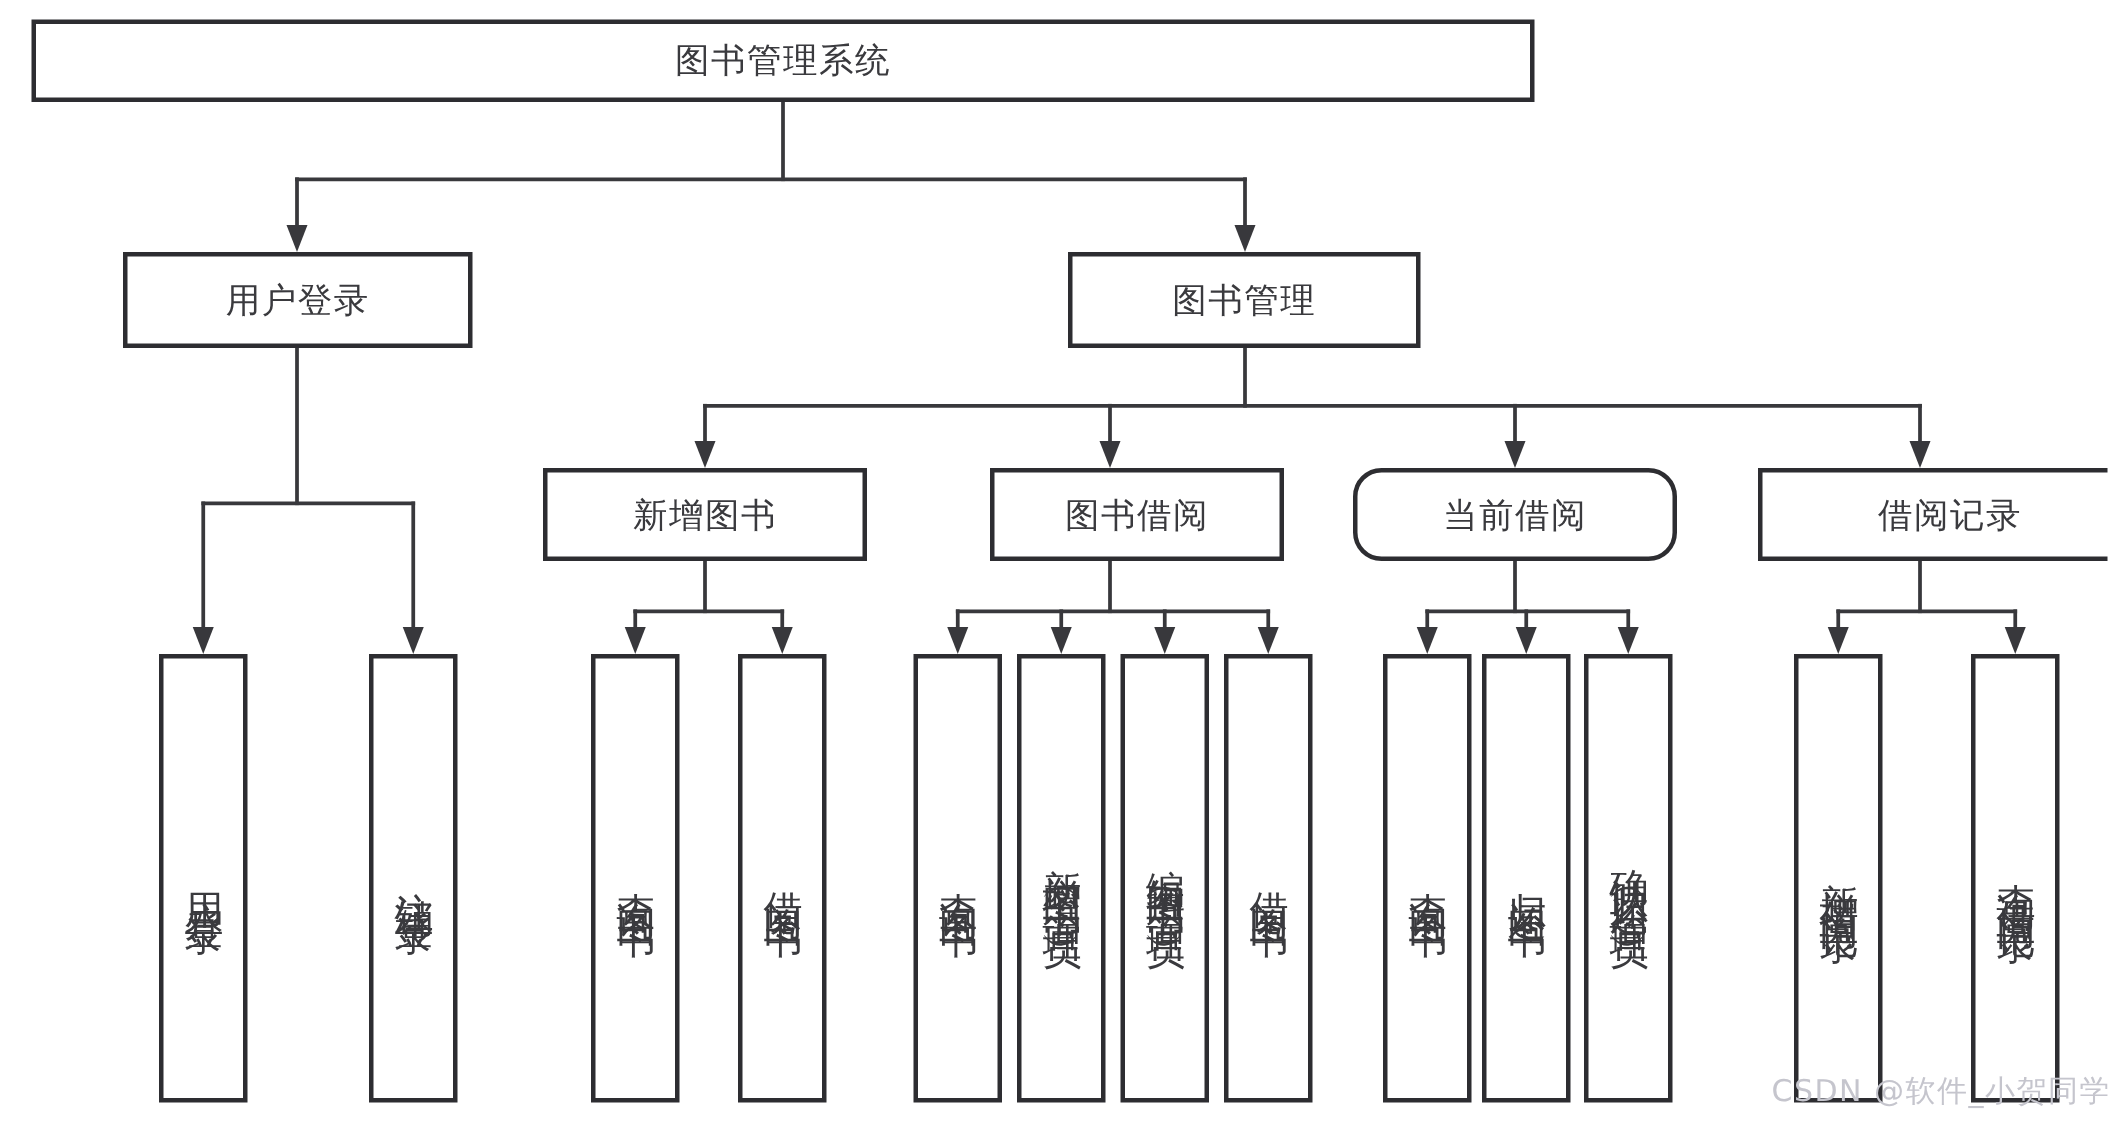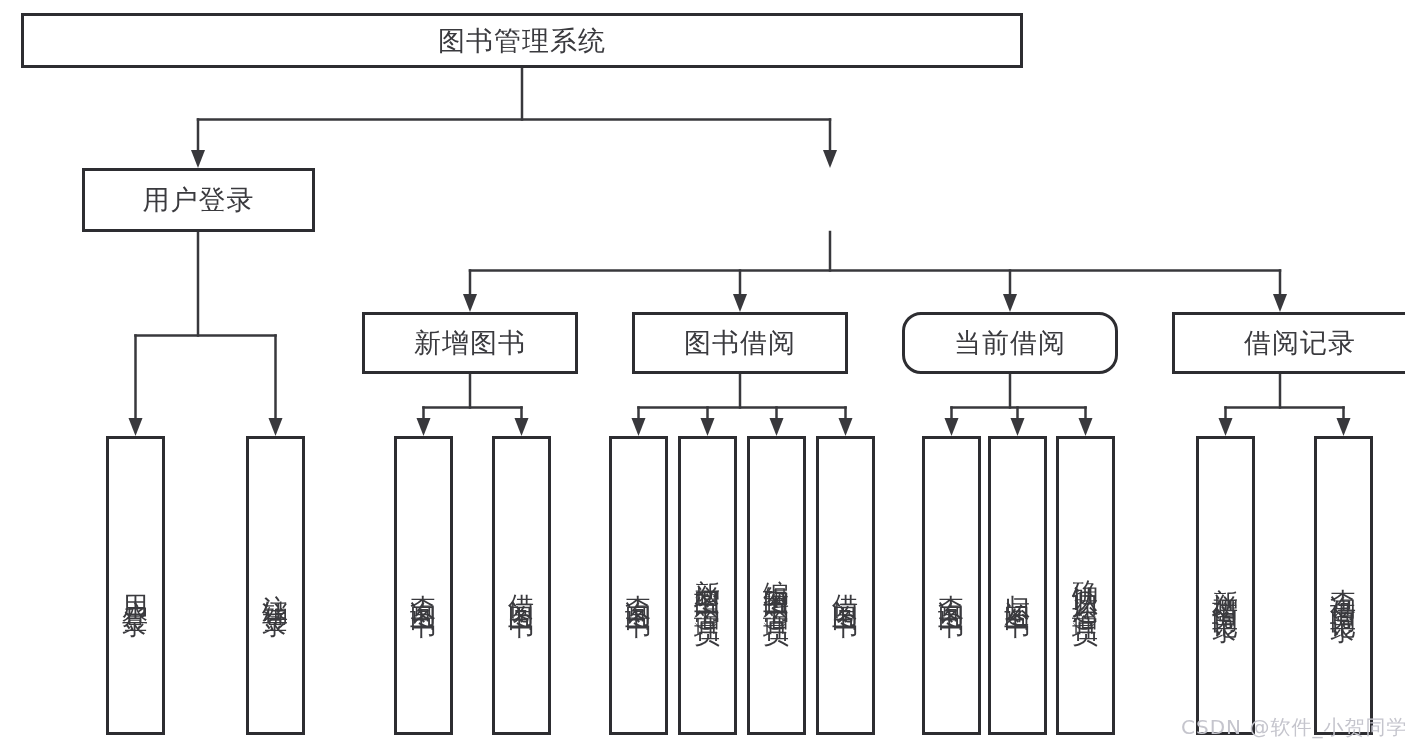--- a/index.html
+++ b/index.html
@@ -12,21 +12,21 @@
   svg.wires { position: absolute; left: 0; top: 0; width: 1405px; height: 747px; }
   .ln { stroke: #38383c; stroke-width: 2.5; fill: none; stroke-linecap: square; }
   .ah { fill: #38383c; stroke: none; }
   .box {
     position: absolute; box-sizing: border-box;
     background: #ffffff; border: 3px solid #2d2d31;
     color: #3a3a3e;
     display: flex; align-items: center; justify-content: center;
     text-align: center;
   }
-  .box.h { font-size: 27px; letter-spacing: 1px; white-space: nowrap; }
+  .box.h { font-size: 23px; letter-spacing: 1px; white-space: nowrap; }
   .box.v {
     writing-mode: vertical-rl;
     text-orientation: mixed;
     font-size: 26px;
     letter-spacing: 6px;
     line-height: 1;
   }
   .watermark {
     position: absolute; left: 1181px; top: 714px;
     font-size: 20px; color: #c5c5cd; letter-spacing: 1px;
@@ -96,23 +96,24 @@
     <path class="ln" d="M1225.5 407.5 H1343.5"></path>
     <path class="ln" d="M1225.5 407.5 V419"></path>
     <path class="ln" d="M1343.5 407.5 V419"></path>
     <polygon class="ah" points="1218.5,418 1232.5,418 1225.5,436"></polygon>
     <polygon class="ah" points="1336.5,418 1350.5,418 1343.5,436"></polygon>
   </svg>
 
   <div class="box h" style="left:21px; top:13px; width:1002px; height:55px;">图书管理系统</div>
 
   <div class="box h" style="left:82px; top:168px; width:233px; height:64px;">用户登录</div>
+  <div class="box h" style="left:712px; top:168px; width:235px; height:64px;">图书管理</div>
 
   <div class="box h" style="left:362px; top:312px; width:216px; height:62px;">新增图书</div>
-  <div class="box h" style="left:632px; top:312px; width:216px; height:62px;">图书借阅</div>
+  <div class="box h" style="left:660px; top:312px; width:196px; height:62px;">图书借阅</div>
   <div class="box h" style="left:902px; top:312px; width:216px; height:62px;border-radius:19px;">当前借阅</div>
   <div class="box h" style="left:1172px; top:312px; width:256px; height:62px;">借阅记录</div>
 
   <div class="box v" style="left:106px; top:436px; width:59px; height:299px;">用户登录</div>
   <div class="box v" style="left:246px; top:436px; width:59px; height:299px;">注销登录</div>
 
   <div class="box v" style="left:394px; top:436px; width:59px; height:299px;">查询图书</div>
   <div class="box v" style="left:492px; top:436px; width:59px; height:299px;">借阅图书</div>
 
   <div class="box v" style="left:609px; top:436px; width:59px; height:299px;">查询图书</div>

